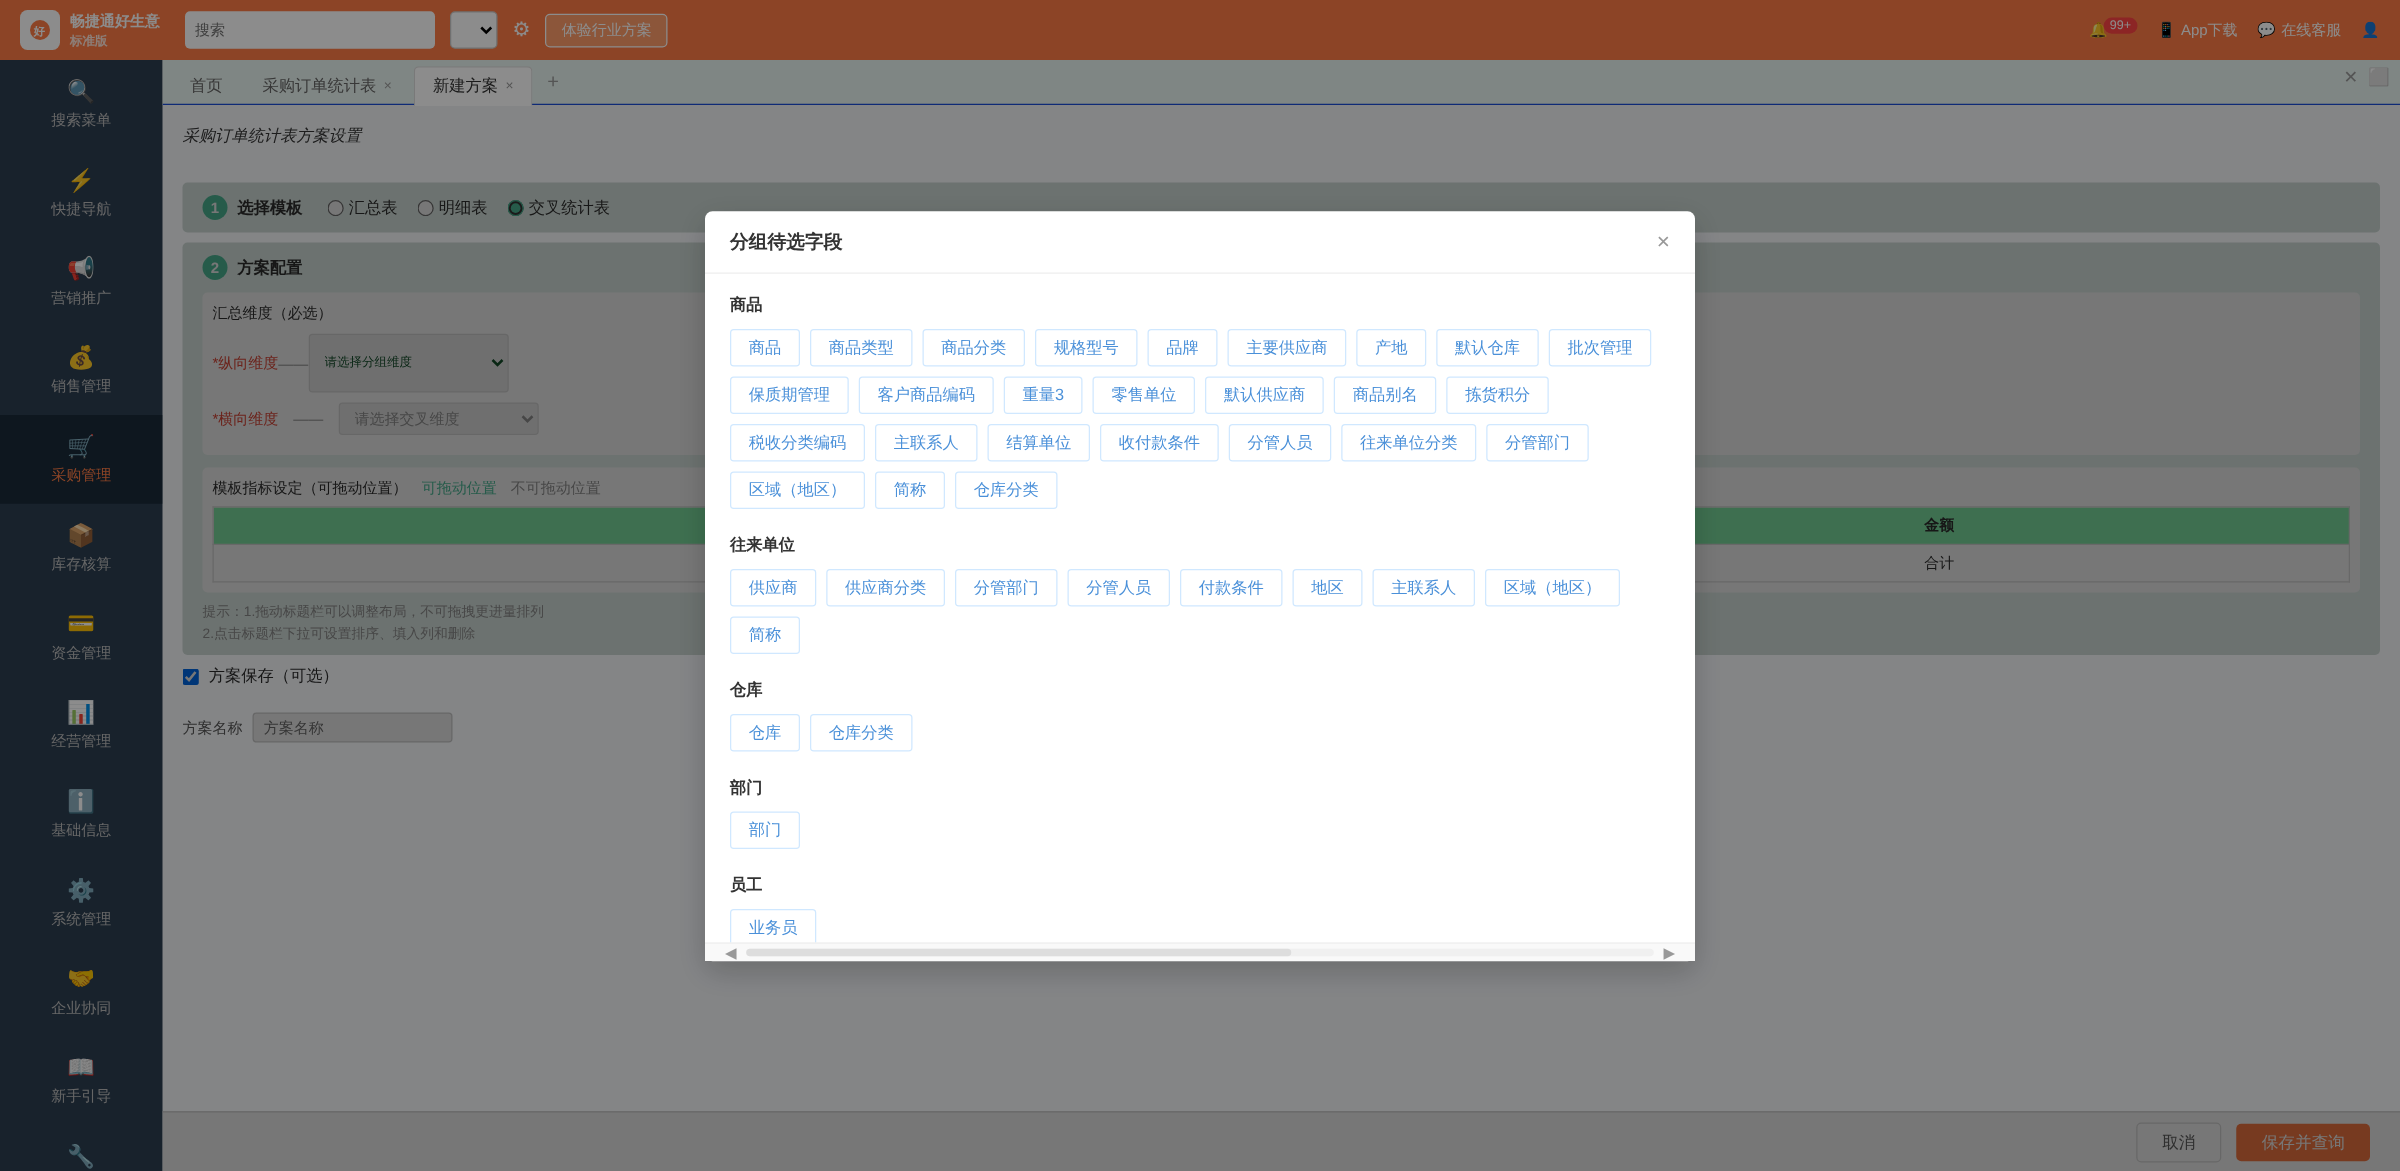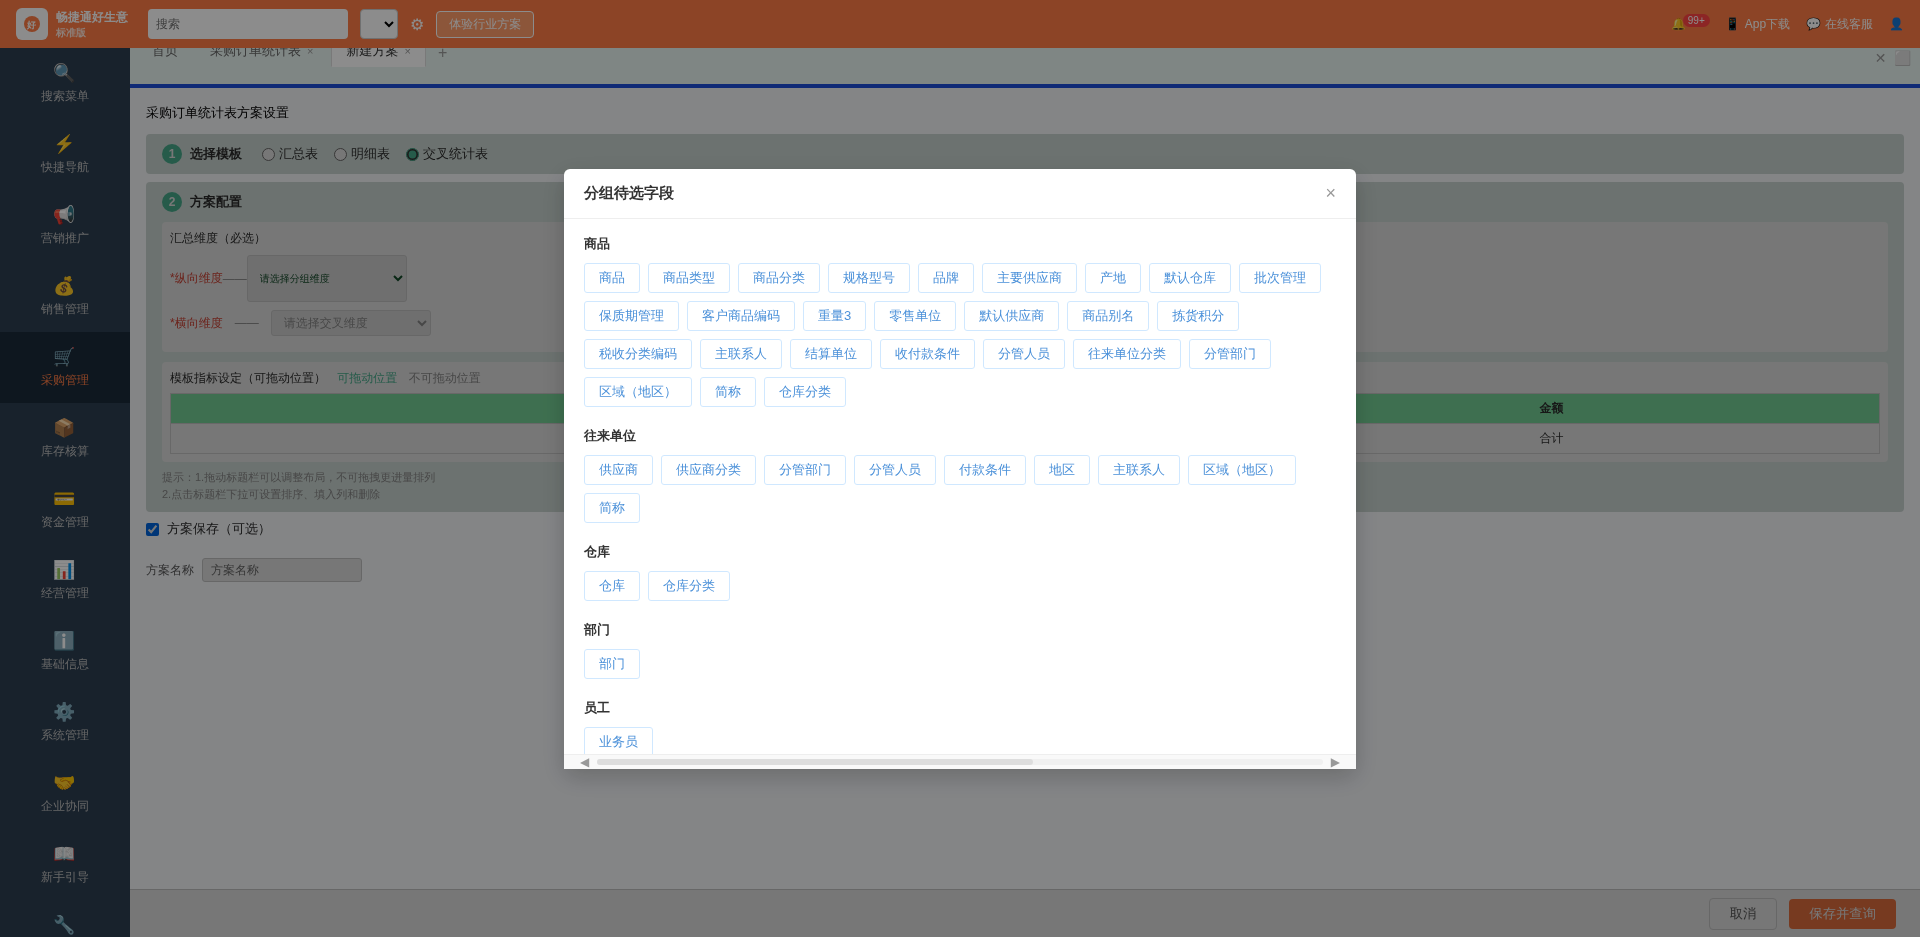--- a/index.html
+++ b/index.html
@@ -50,35 +50,35 @@
       cursor: pointer; font-size: 12px; gap: 4px; color: #bbb;
     }
     .sidebar-item.active { background: #1a2a3a; color: #ff7d45; }
     .sidebar-icon { font-size: 18px; }
 
     
     .content-area { flex: 1; display: flex; flex-direction: column; overflow: hidden; }
 
     
     .tab-bar {
-      height: 36px; background: #e8f4f0; display: flex; align-items: flex-end; padding: 18px 8px; gap: 4px;
-      border-bottom: 4px solid #1d4ed8;
+      height: 36px; background: #e8f4f0; display: flex; align-items: flex-start; padding: 5px 8px; gap: 4px;
+      border-bottom: 1px solid #1d4ed8;
     }
     .tab {
       padding: 6px 14px; border-radius: 4px 4px 0 0; cursor: pointer; font-size: 13px;
       display: flex; align-items: center; gap: 6px;
     }
     .tab.active { background: white; color: #333; border: 1px solid #ddd; border-bottom: 1px solid white; margin-bottom: -1px; }
     .tab:not(.active) { color: #666; }
     .tab-close { color: #999; font-size: 11px; cursor: pointer; }
     .tab-add { color: #999; padding: 4px 8px; cursor: pointer; font-size: 16px; }
 
     
     .page-content { padding: 16px; flex: 1; overflow-y: auto; position: relative; }
-    .page-title { font-size: 13px; color: #000000; margin-bottom: 12px; }
+    .page-title { font-size: 13px; color: #404040; margin-bottom: 28px; font-style: italic; }
 
     
     .step-section { background: #e8f5f0; padding: 10px 16px; margin-bottom: 8px; border-radius: 4px; display: flex; align-items: center; gap: 8px; }
     .step-num { background: #52c4a0; color: white; width: 20px; height: 20px; border-radius: 50%; display: flex; align-items: center; justify-content: center; font-size: 12px; font-weight: bold; }
     .step-label { font-size: 13px; font-weight: bold; color: #333; }
     .radio-group { display: flex; gap: 16px; align-items: center; margin-left: 12px; }
     .radio-item { display: flex; align-items: center; gap: 4px; font-size: 13px; cursor: pointer; }
     .radio-item input { accent-color: #52c4a0; }
 
     .config-section { background: #e8f5f0; padding: 10px 16px; margin-bottom: 8px; border-radius: 4px; }

